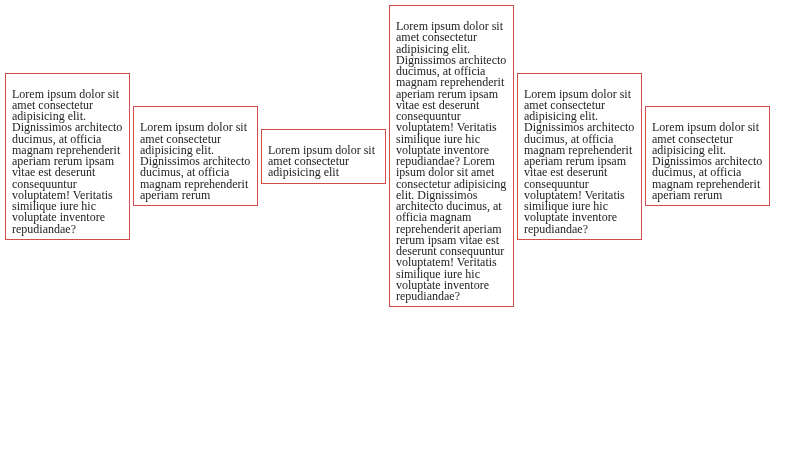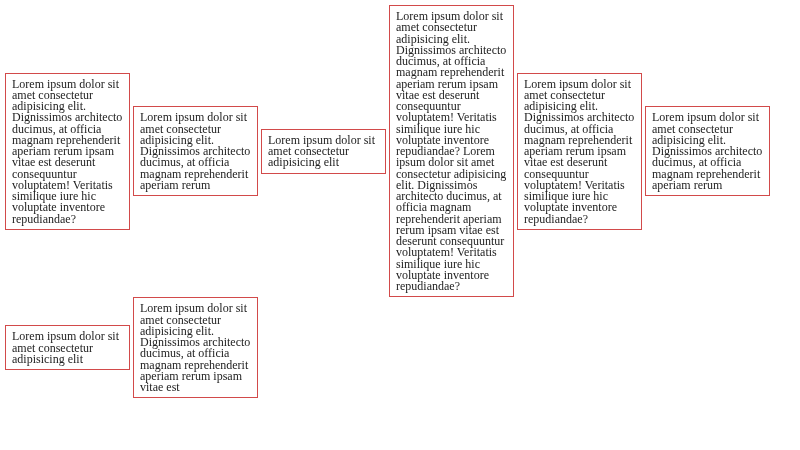--- a/index.html
+++ b/index.html
@@ -15,31 +15,28 @@
       font-size: 0;
       line-height: 0;
     }
     .row { white-space: nowrap; }
     .box {
       display: inline-block;
       vertical-align: middle;
       box-sizing: border-box;
       width: 125px;
       margin-right: 3px;
-      padding: 5px 6px 4px 6px;
+      padding: 15px 6px 4px 6px;
       border: 1px solid #d24a4a;
       font-size: 12px;
       line-height: 11.25px;
       white-space: normal;
       text-align: left;
     }
   </style>
 </head>
 <body>
 
 <div class="wrap">
   <div class="row">
     <div class="box">Lorem ipsum dolor sit amet consectetur adipisicing elit. Dignissimos architecto ducimus, at officia magnam reprehenderit aperiam rerum ipsam vitae est deserunt consequuntur voluptatem! Veritatis similique iure hic voluptate inventore repudiandae?</div><div class="box">Lorem ipsum dolor sit amet consectetur adipisicing elit. Dignissimos architecto ducimus, at officia magnam reprehenderit aperiam rerum</div><div class="box">Lorem ipsum dolor sit amet consectetur adipisicing elit</div><div class="box">Lorem ipsum dolor sit amet consectetur adipisicing elit. Dignissimos architecto ducimus, at officia magnam reprehenderit aperiam rerum ipsam vitae est deserunt consequuntur voluptatem! Veritatis similique iure hic voluptate inventore repudiandae? Lorem ipsum dolor sit amet consectetur adipisicing elit. Dignissimos architecto ducimus, at officia magnam reprehenderit aperiam rerum ipsam vitae est deserunt consequuntur voluptatem! Veritatis similique iure hic voluptate inventore repudiandae?</div><div class="box">Lorem ipsum dolor sit amet consectetur adipisicing elit. Dignissimos architecto ducimus, at officia magnam reprehenderit aperiam rerum ipsam vitae est deserunt consequuntur voluptatem! Veritatis similique iure hic voluptate inventore repudiandae?</div><div class="box">Lorem ipsum dolor sit amet consectetur adipisicing elit. Dignissimos architecto ducimus, at officia magnam reprehenderit aperiam rerum</div>
   </div>
-  <div class="row">
-    <div class="box">Lorem ipsum dolor sit amet consectetur adipisicing elit</div><div class="box">Lorem ipsum dolor sit amet consectetur adipisicing elit. Dignissimos architecto ducimus, at officia magnam reprehenderit aperiam rerum ipsam vitae est</div>
-  </div>
 </div>
 
 </body></html>

